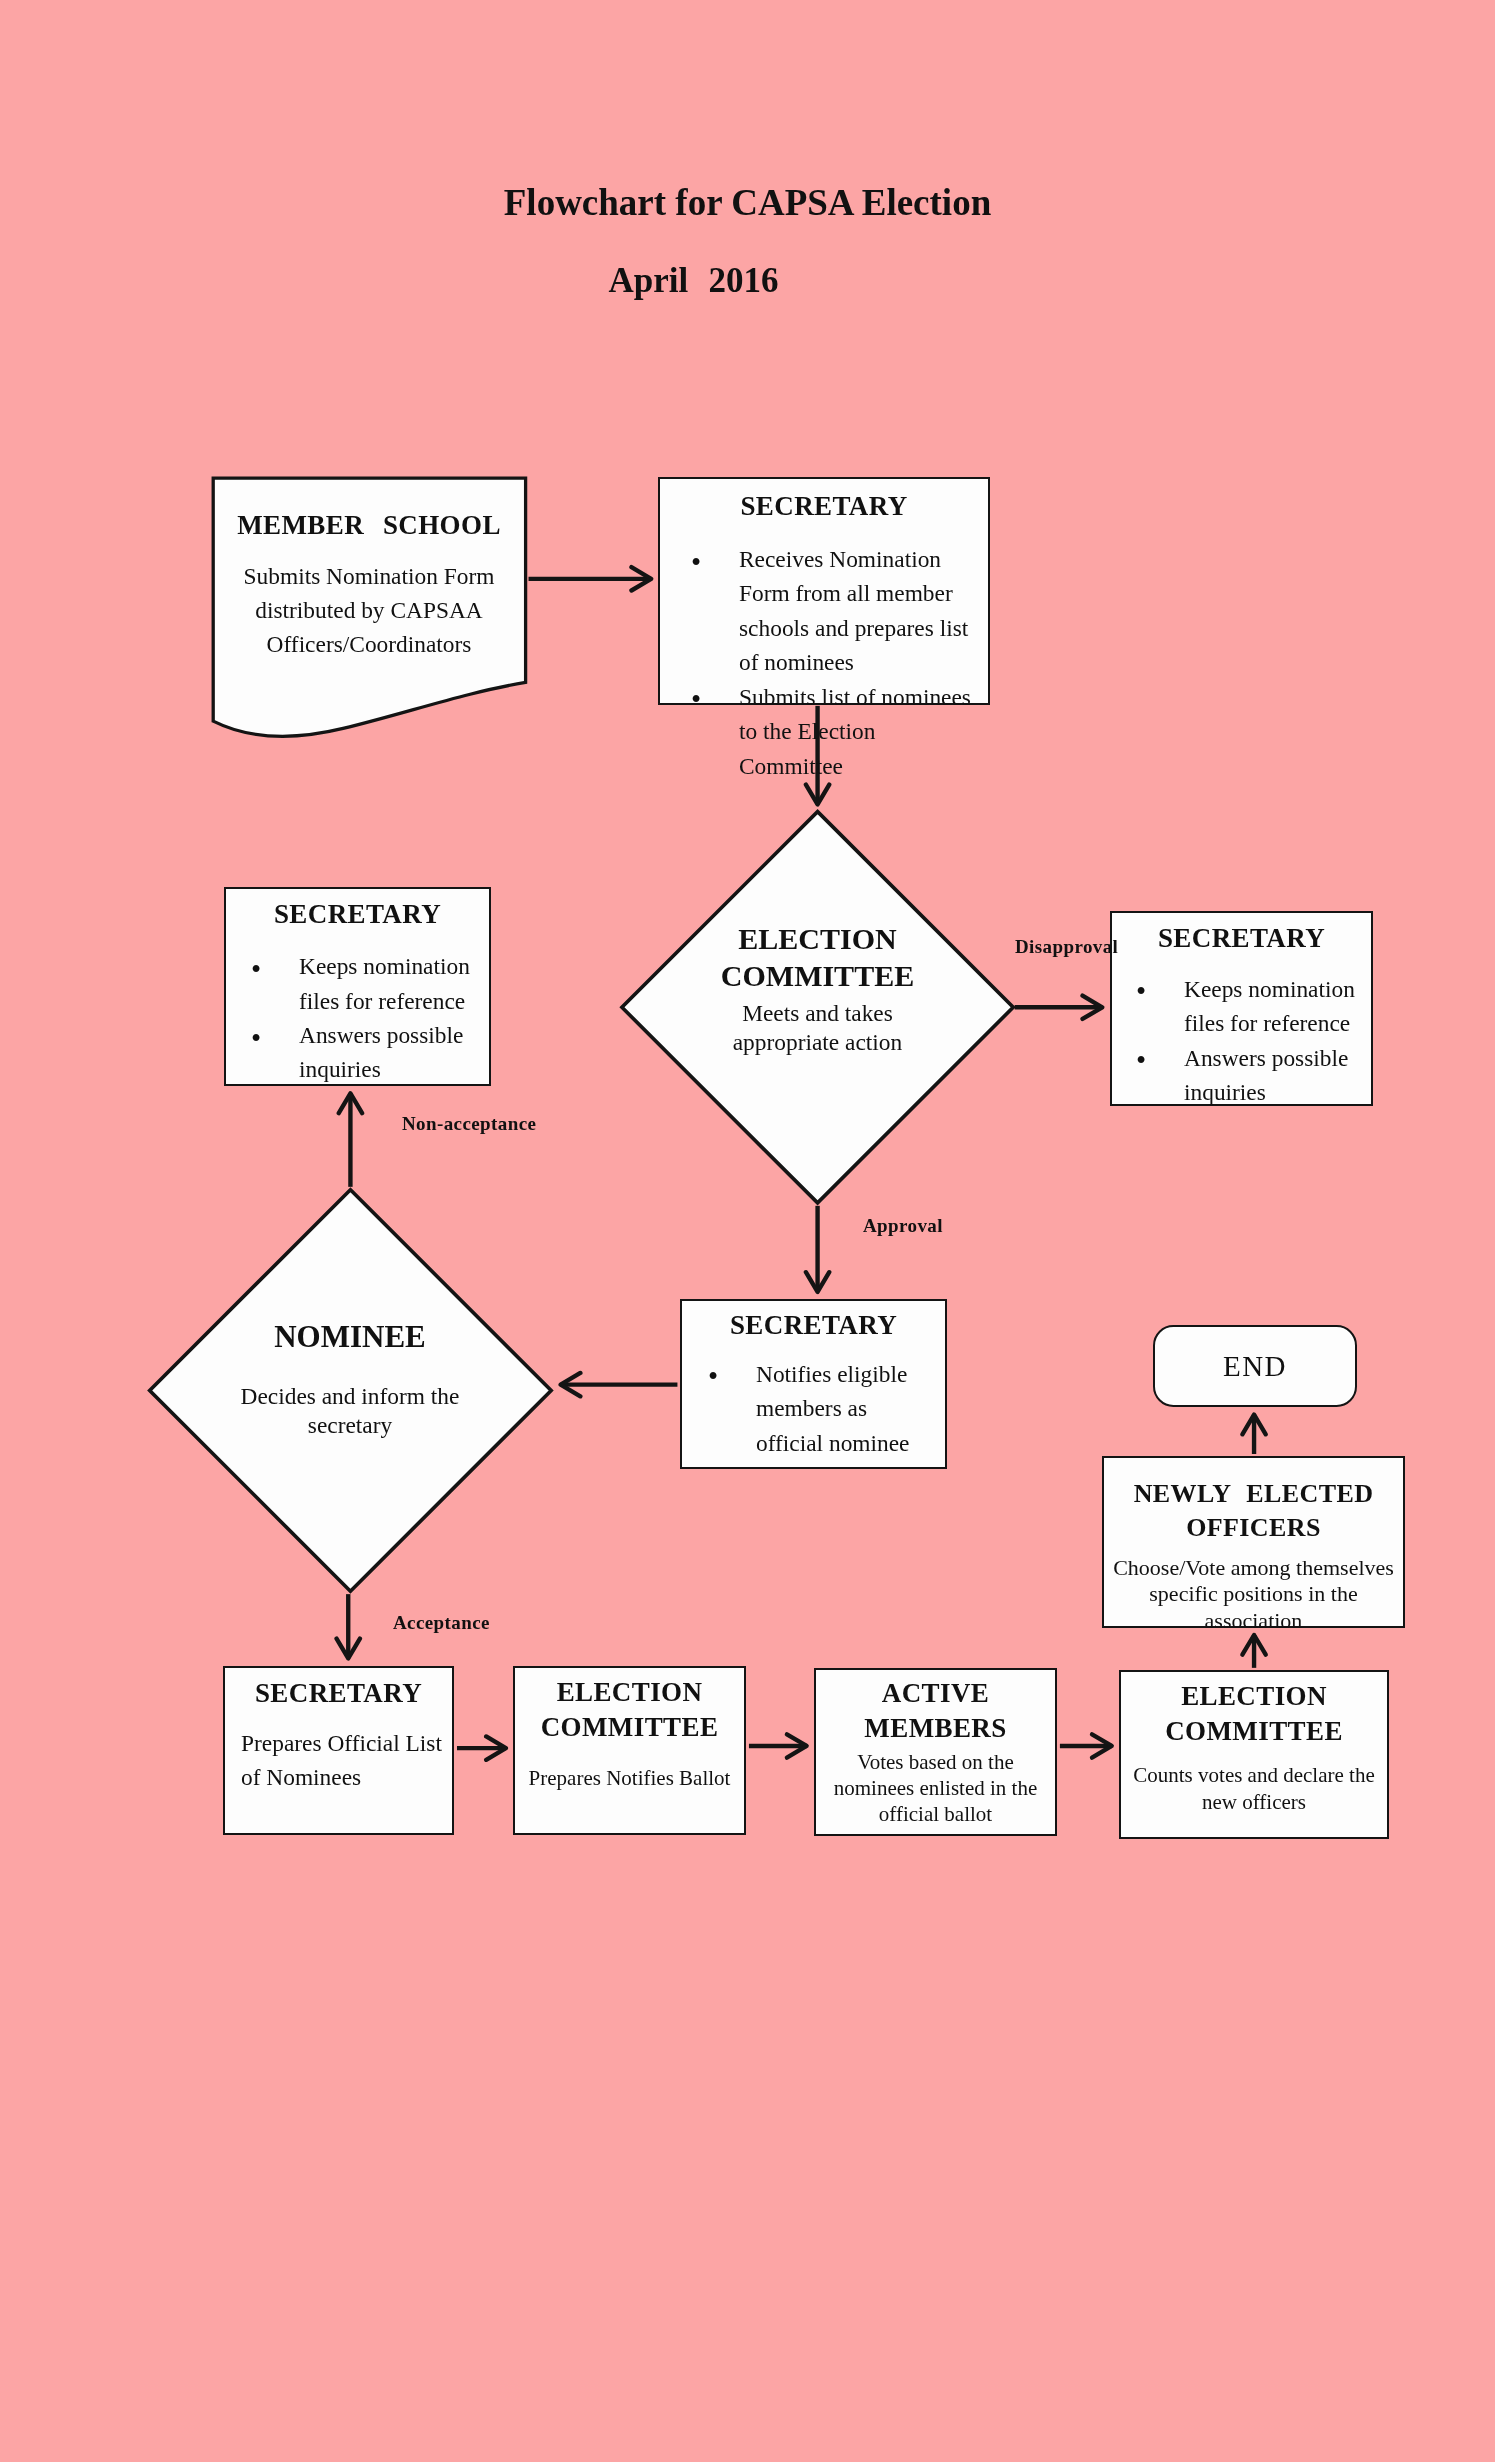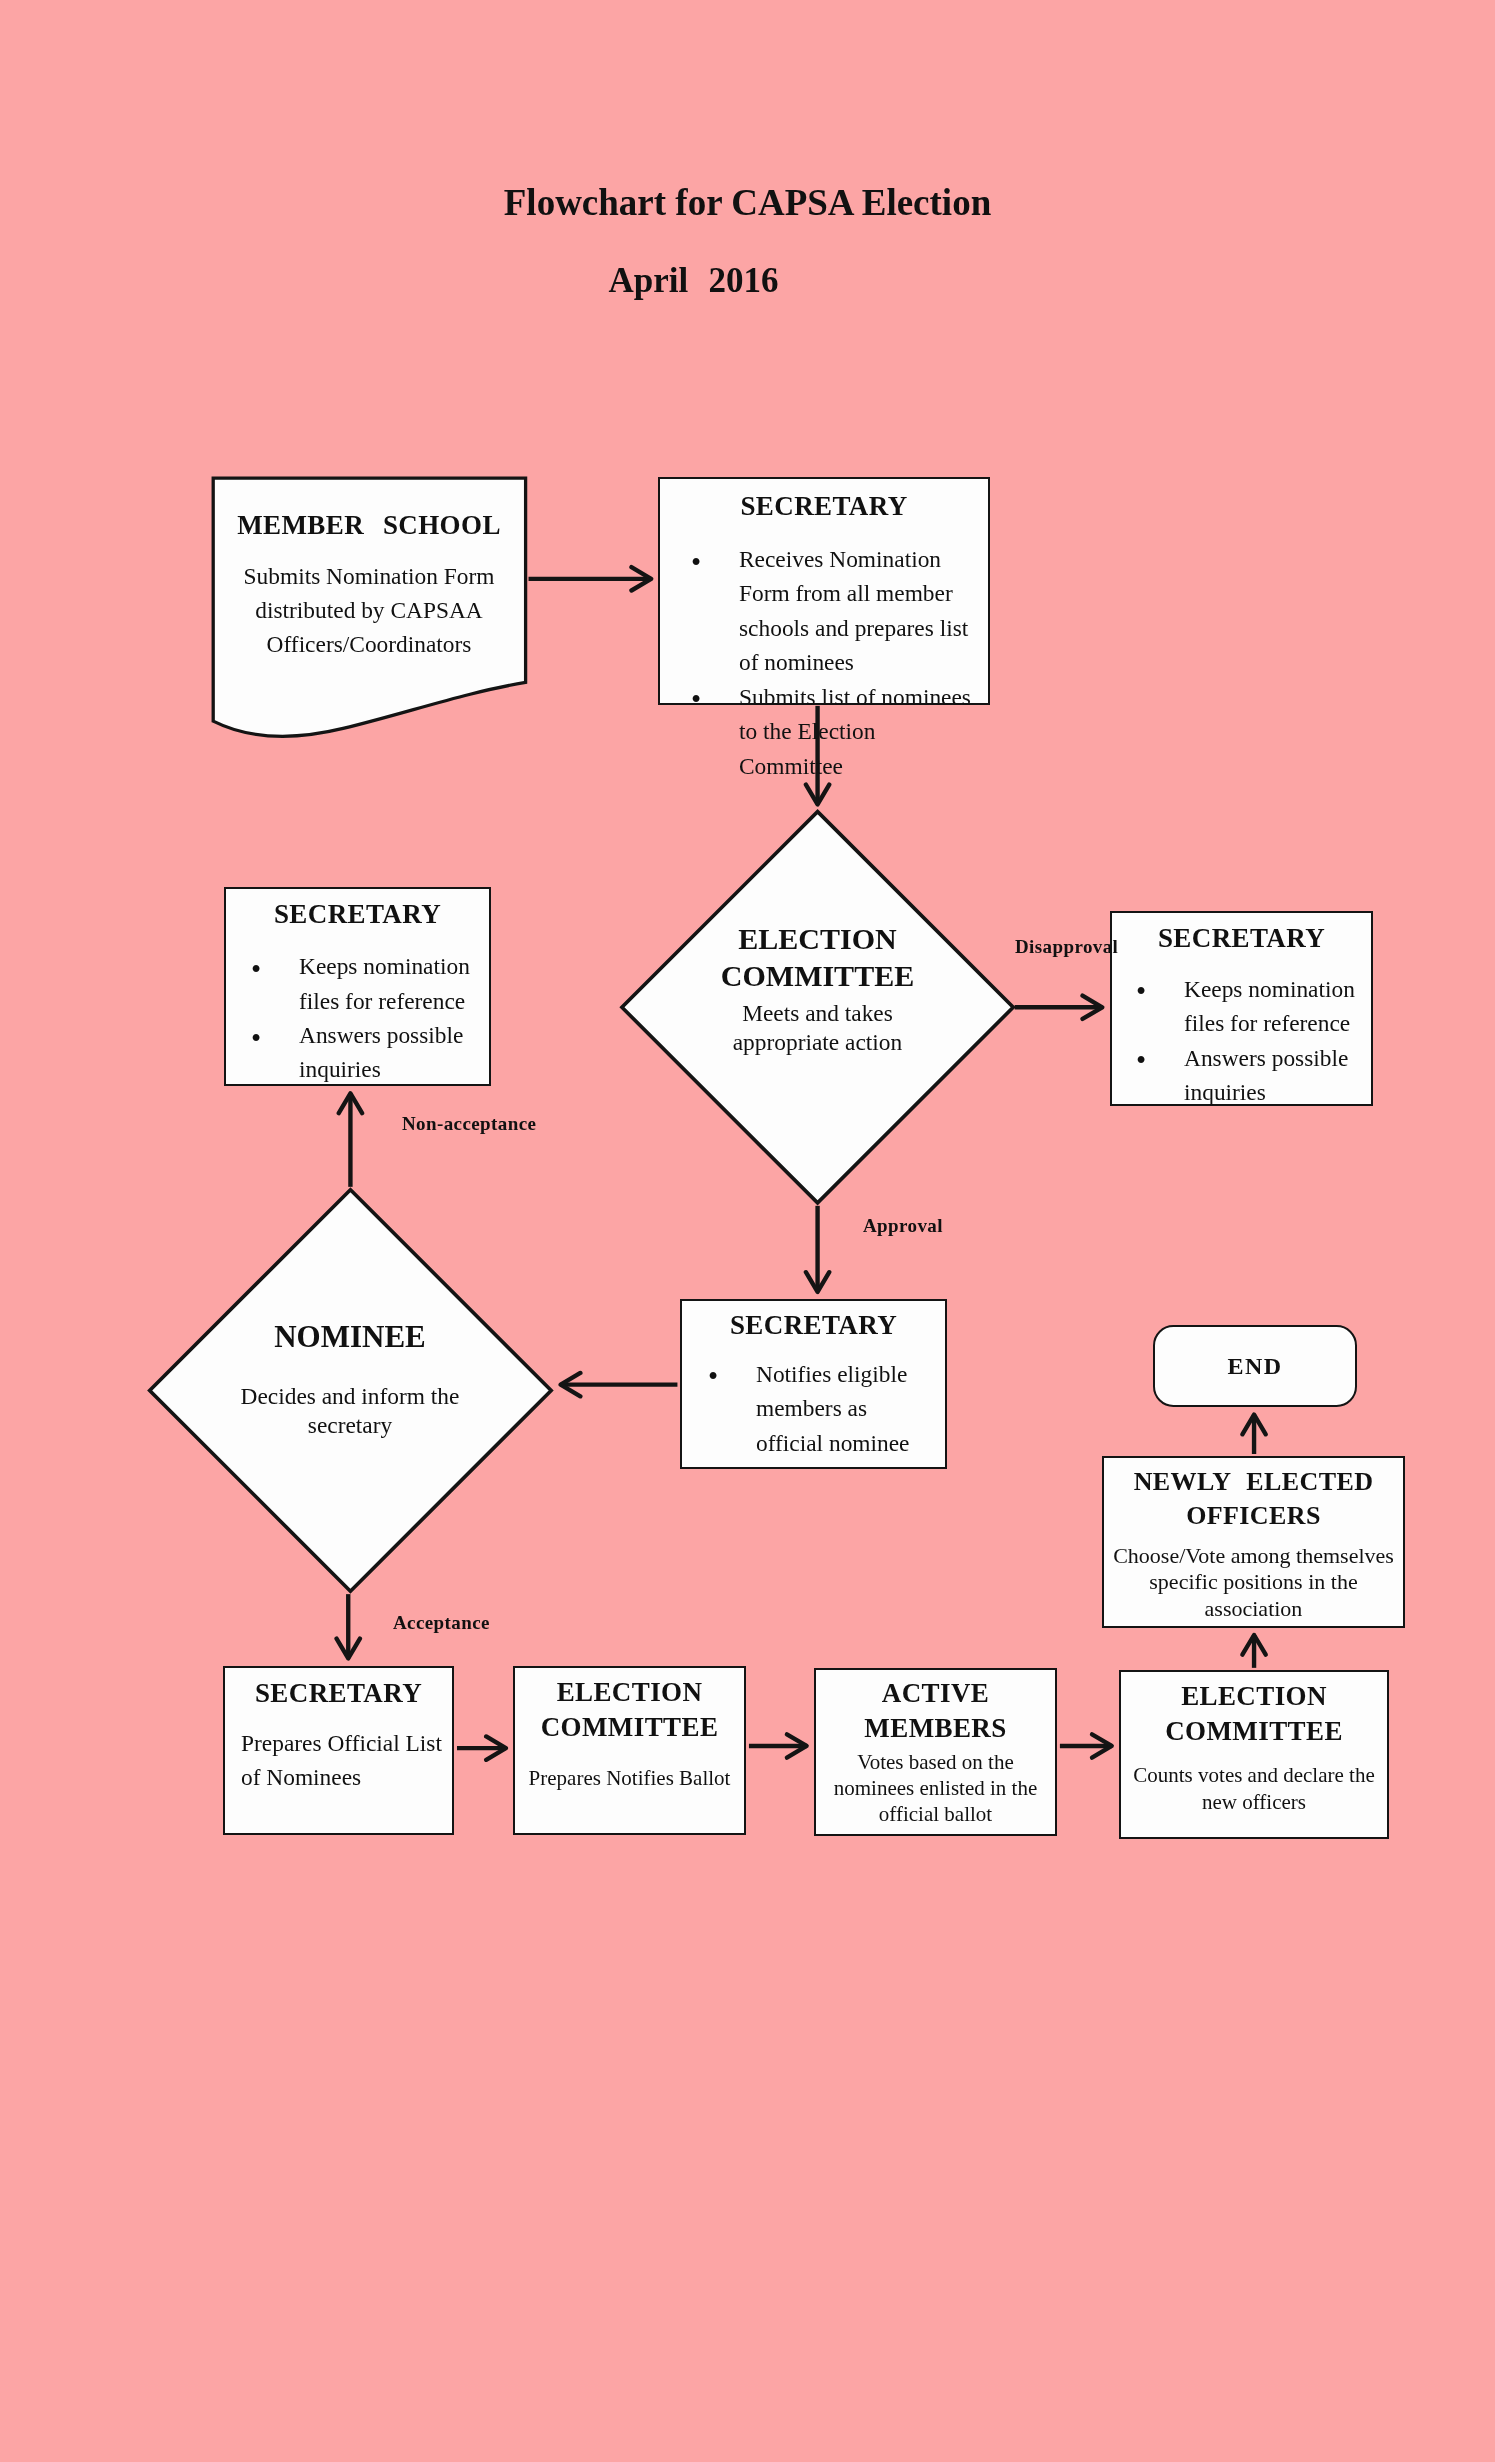--- a/index.html
+++ b/index.html
@@ -18,21 +18,21 @@
   ul.bullets{list-style:none;margin:0;padding:0;}
   ul.bullets li{position:relative;font-size:23.4px;line-height:1.47;margin:0;}
   ul.bullets li::before{content:"\2022";position:absolute;left:-48px;top:-1.5px;font-size:29px;}
   .doc-text{left:213px;top:478px;width:312px;text-align:center;}
   .doc-text .box-heading{margin-top:32px;word-spacing:11.7px;}
   .doc-text .body-text{margin:19px auto 0;width:286px;}
   .diamond-text{text-align:center;}
   .diamond-heading{font-weight:bold;font-size:30px;line-height:1.22;}
   .diamond-body{font-size:23.4px;line-height:1.25;margin-top:5.8px;}
   .edge-label{position:absolute;font-weight:bold;font-size:19px;letter-spacing:0.4px;}
-  .end-label{font-weight:bold;font-size:24px;letter-spacing:1.5px;}
+  .end-label{font-weight:normal;font-size:29px;letter-spacing:1.5px;}
 </style>
 </head>
 <body>
 
 <div class="page">
 
   <svg class="layer" viewBox="0 0 2048 3373">
     <defs>
       <marker id="arr" viewBox="0 0 40 40" refX="34" refY="20" markerWidth="40" markerHeight="40" markerUnits="userSpaceOnUse" orient="auto">
         <path d="M7,4 L34,20 L7,36" fill="none" stroke="#141414" stroke-width="6" stroke-linecap="round" stroke-linejoin="round"></path>
@@ -107,21 +107,21 @@
     <ul class="bullets" style="margin:16px 0 0 74px;width:184px;">
       <li>Notifies eligible members as official nominee</li>
     </ul>
   </div>
 
   <div class="box" style="left:1153px;top:1325px;width:204px;height:82px;border-radius:20.4px;display:flex;align-items:center;justify-content:center;">
     <div class="end-label">END</div>
   </div>
 
   <div class="box" style="left:1102px;top:1456px;width:303px;height:172px;">
-    <div class="box-heading" style="margin:7px auto 0;width:263px;font-size:26px;line-height:1.3;word-spacing:8.8px;">NEWLY ELECTED OFFICERS</div>
+    <div class="box-heading" style="margin:19px auto 0;width:263px;font-size:26px;line-height:1.3;word-spacing:8.8px;">NEWLY ELECTED OFFICERS</div>
     <div class="body-text centered" style="margin:10.2px auto 0;width:292px;font-size:22px;line-height:1.2;">Choose/Vote among themselves specific positions in the association</div>
   </div>
 
   <div class="box" style="left:223px;top:1666px;width:231px;height:169px;">
     <div class="box-heading" style="margin-top:10.2px;">SECRETARY</div>
     <div class="body-text" style="margin:17.5px 0 0 16px;width:201px;">Prepares Official List of Nominees</div>
   </div>
 
   <div class="box" style="left:513px;top:1666px;width:233px;height:169px;">
     <div class="box-heading" style="margin:7.3px auto 0;width:190px;line-height:1.3;">ELECTION COMMITTEE</div>

